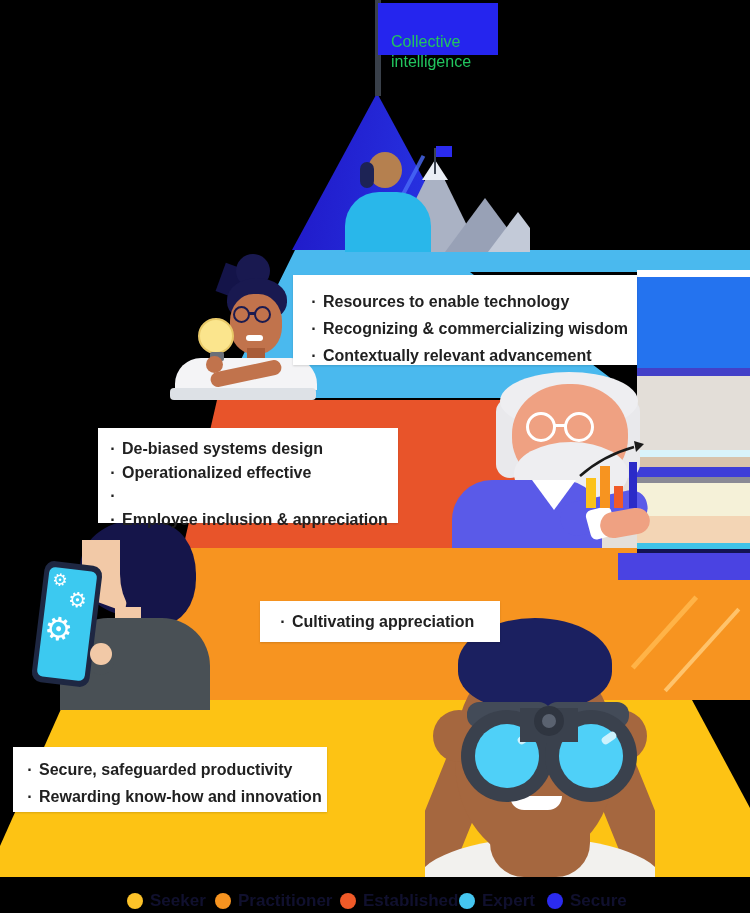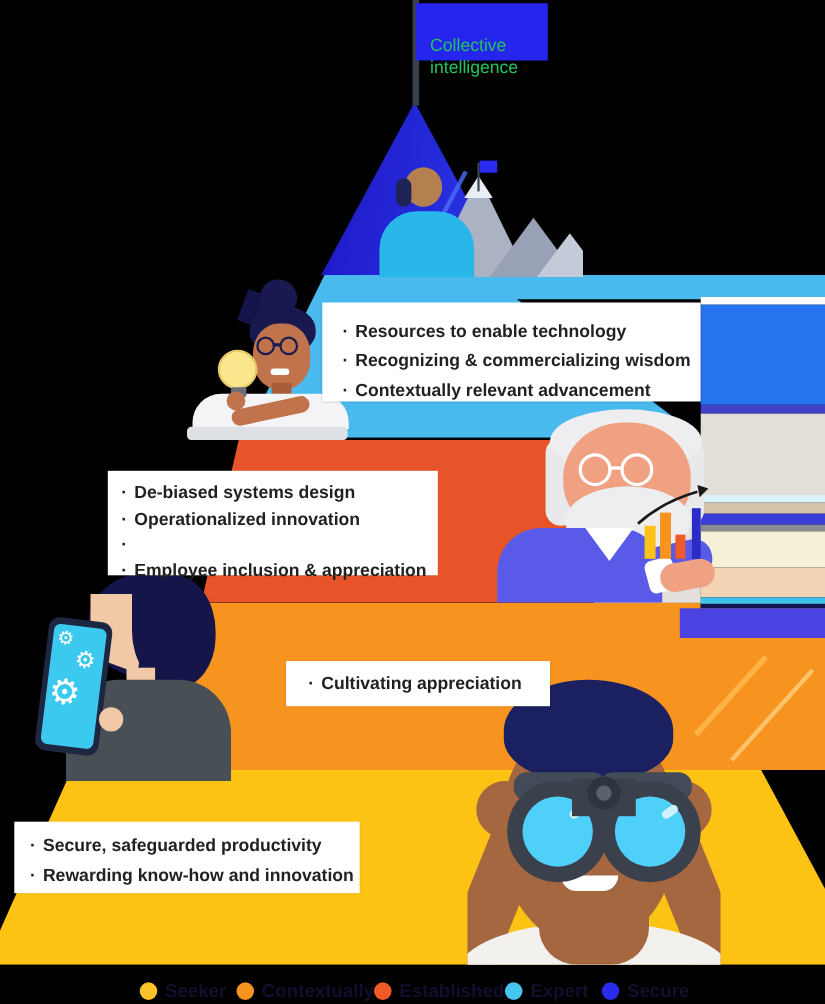--- a/index.html
+++ b/index.html
@@ -197,21 +197,21 @@
       </div>
   </div>
 
   <div class="abs wbox box3">
     <div class="bullet-line">
         <span class="bd">·</span>
         <span>De-biased systems design</span>
       </div>
     <div class="bullet-line">
         <span class="bd">·</span>
-        <span>Operationalized innovation</span>
+        <span>Operationalized effective</span>
       </div>
     <div class="bullet-line">
         <span class="bd">·</span>
       </div>
     <div class="bullet-line">
         <span class="bd">·</span>
         <span>Employee inclusion &amp; appreciation</span>
       </div>
   </div>
 
@@ -232,21 +232,21 @@
         <span>Rewarding know-how and innovation</span>
       </div>
   </div>
 
   <div class="legend-item" style="left:127px">
     <span class="dot" style="background-color: rgb(252, 194, 41);"></span>
     <span class="legend-label">Seeker</span>
   </div>
   <div class="legend-item" style="left:215px">
     <span class="dot" style="background-color: rgb(247, 148, 32);"></span>
-    <span class="legend-label">Contextually</span>
+    <span class="legend-label">Practitioner</span>
   </div>
   <div class="legend-item" style="left:340px">
     <span class="dot" style="background-color: rgb(240, 90, 40);"></span>
     <span class="legend-label">Established</span>
   </div>
   <div class="legend-item" style="left:459px">
     <span class="dot" style="background-color: rgb(69, 198, 240);"></span>
     <span class="legend-label">Expert</span>
   </div>
   <div class="legend-item" style="left:547px">

